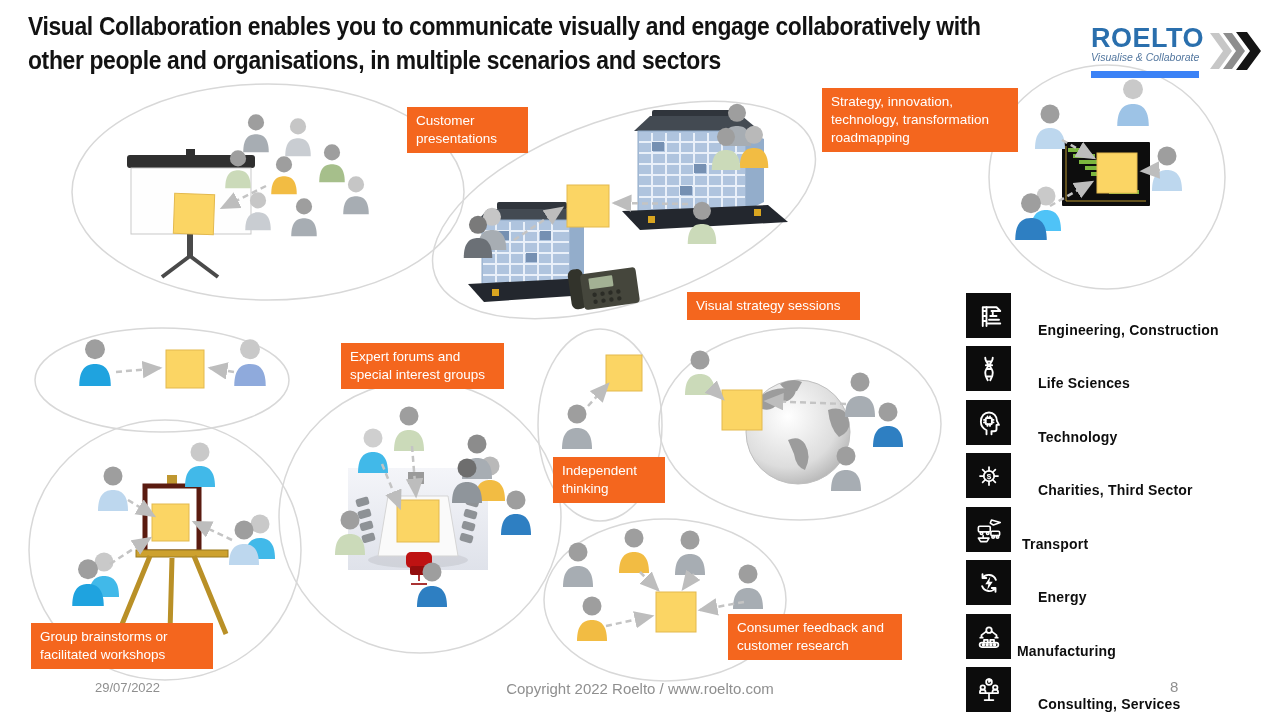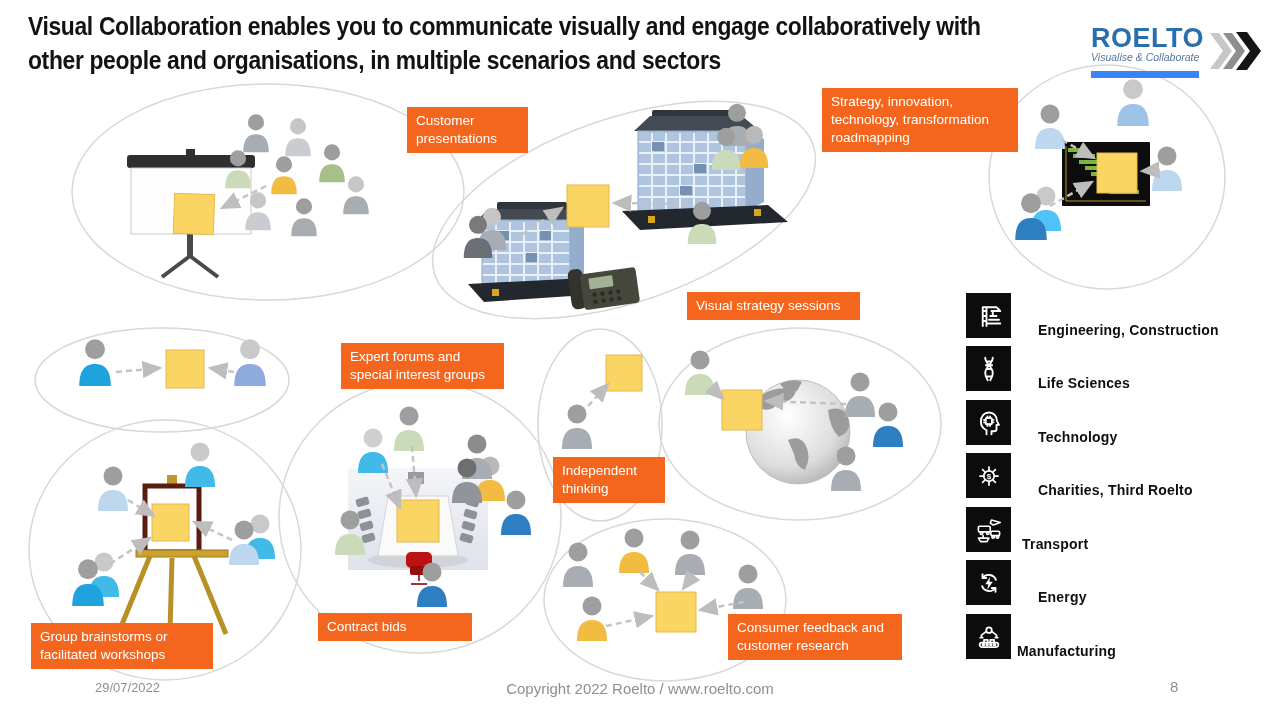--- a/index.html
+++ b/index.html
@@ -435,21 +435,20 @@
       <path d="M26 0h11l14 19L37 38H26l14-19z" fill="#151515"></path>
     </svg>
   </div>
 
   <div class="olabel" style="left:367px;top:107px;width:121px;margin-left:40px;">Customer presentations</div>
   <div class="olabel" style="left:822px;top:88px;width:196px;">Strategy, innovation, technology, transformation roadmapping</div>
   <div class="olabel" style="left:687px;top:292px;width:173px;">Visual strategy sessions</div>
   <div class="olabel" style="left:317px;top:343px;width:163px;margin-left:24px;">Expert forums and special interest groups</div>
   <div class="olabel" style="left:553px;top:457px;width:112px;">Independent thinking</div>
   <div class="olabel" style="left:31px;top:623px;width:182px;">Group brainstorms or facilitated workshops</div>
-  <div class="olabel" style="left:318px;top:613px;width:154px;">Contract bids</div>
   <div class="olabel" style="left:728px;top:614px;width:174px;">Consumer feedback and customer research</div>
 
   <div class="sector-row" style="top:293px;">
     <div class="sector-icon">
       <svg width="30" height="30" viewBox="0 0 24 24" stroke="#FFF" stroke-width="1.5" fill="none" stroke-linecap="round" stroke-linejoin="round">
         <path d="M7 20V5h3v15M7 8h3M7 12h3M7 16h3"></path>
           <path d="M10 5h8l3 3h-7"></path>
           <path d="M15 8v4M13 12h5M12 15h8M11 18h10"></path>
       </svg>
     </div>
@@ -474,21 +473,21 @@
     <div class="sector-label">Technology</div>
   </div>
   <div class="sector-row" style="top:453px;">
     <div class="sector-icon">
       <svg width="30" height="30" viewBox="0 0 24 24" stroke="#FFF" stroke-width="1.4" fill="none" stroke-linecap="round">
         <circle cx="12" cy="12" r="4.2"></circle>
         <path d="M12 7.8V4.8M12 16.2v3M7.8 12h-3M16.2 12h3M9 9L6.9 6.9M15 9l2.1-2.1M9 15l-2.1 2.1M15 15l2.1 2.1"></path>
         <text x="12" y="14.3" font-size="6.5" font-weight="bold" fill="#FFF" stroke="none" text-anchor="middle" font-family="Liberation Sans, sans-serif">$</text>
       </svg>
     </div>
-    <div class="sector-label">Charities, Third Roelto</div>
+    <div class="sector-label">Charities, Third Sector</div>
   </div>
   <div class="sector-row" style="top:507px;gap:11px;">
     <div class="sector-icon">
       <svg width="30" height="30" viewBox="0 0 24 24" stroke="#FFF" stroke-width="1.3" fill="none" stroke-linecap="round" stroke-linejoin="round">
         <path d="M14 4l7 2-5.5 2L13 6.5z"></path>
         <rect x="3.5" y="9" width="9.5" height="4.5" rx="1"></rect>
           <circle cx="6" cy="14.6" r="1"></circle>
           <circle cx="11" cy="14.6" r="1"></circle>
         <rect x="13.5" y="13" width="7" height="3.5" rx="1"></rect>
           <circle cx="15.3" cy="17.5" r="1"></circle>
@@ -516,18 +515,31 @@
         <rect x="4.5" y="16.5" width="15" height="3.5" rx="1.75"></rect>
         <circle cx="7.5" cy="18.2" r="0.7" fill="#FFF"></circle>
           <circle cx="10.5" cy="18.2" r="0.7" fill="#FFF"></circle>
           <circle cx="13.5" cy="18.2" r="0.7" fill="#FFF"></circle>
           <circle cx="16.5" cy="18.2" r="0.7" fill="#FFF"></circle>
         <path d="M8 16.5v-2.3h3v2.3M13 16.5v-2.3h3v2.3"></path>
       </svg>
     </div>
     <div class="sector-label">Manufacturing</div>
   </div>
+  <div class="sector-row" style="top:667px;">
+    <div class="sector-icon">
+      <svg width="30" height="30" viewBox="0 0 24 24" stroke="#FFF" stroke-width="1.4" fill="none" stroke-linecap="round" stroke-linejoin="round">
+        <circle cx="12" cy="5.5" r="2.3"></circle>
+          <path d="M12 5.5V3.2M12 5.5l1.8-1.4"></path>
+        <circle cx="7" cy="10" r="1.8"></circle>
+          <circle cx="17" cy="10" r="1.8"></circle>
+        <path d="M4.7 14c0-1.6 1-2.6 2.3-2.6s2.3 1 2.3 2.6M14.7 14c0-1.6 1-2.6 2.3-2.6s2.3 1 2.3 2.6"></path>
+        <path d="M5 14.5h14M12 14.5V20M8.5 20h7"></path>
+      </svg>
+    </div>
+    <div class="sector-label">Consulting, Services</div>
+  </div>
 
   <div class="footer-date">29/07/2022</div>
   <div class="footer-copy">Copyright 2022 Roelto / www.roelto.com</div>
   <div class="page-num">8</div>
 
 </div>
 
 </body></html>

